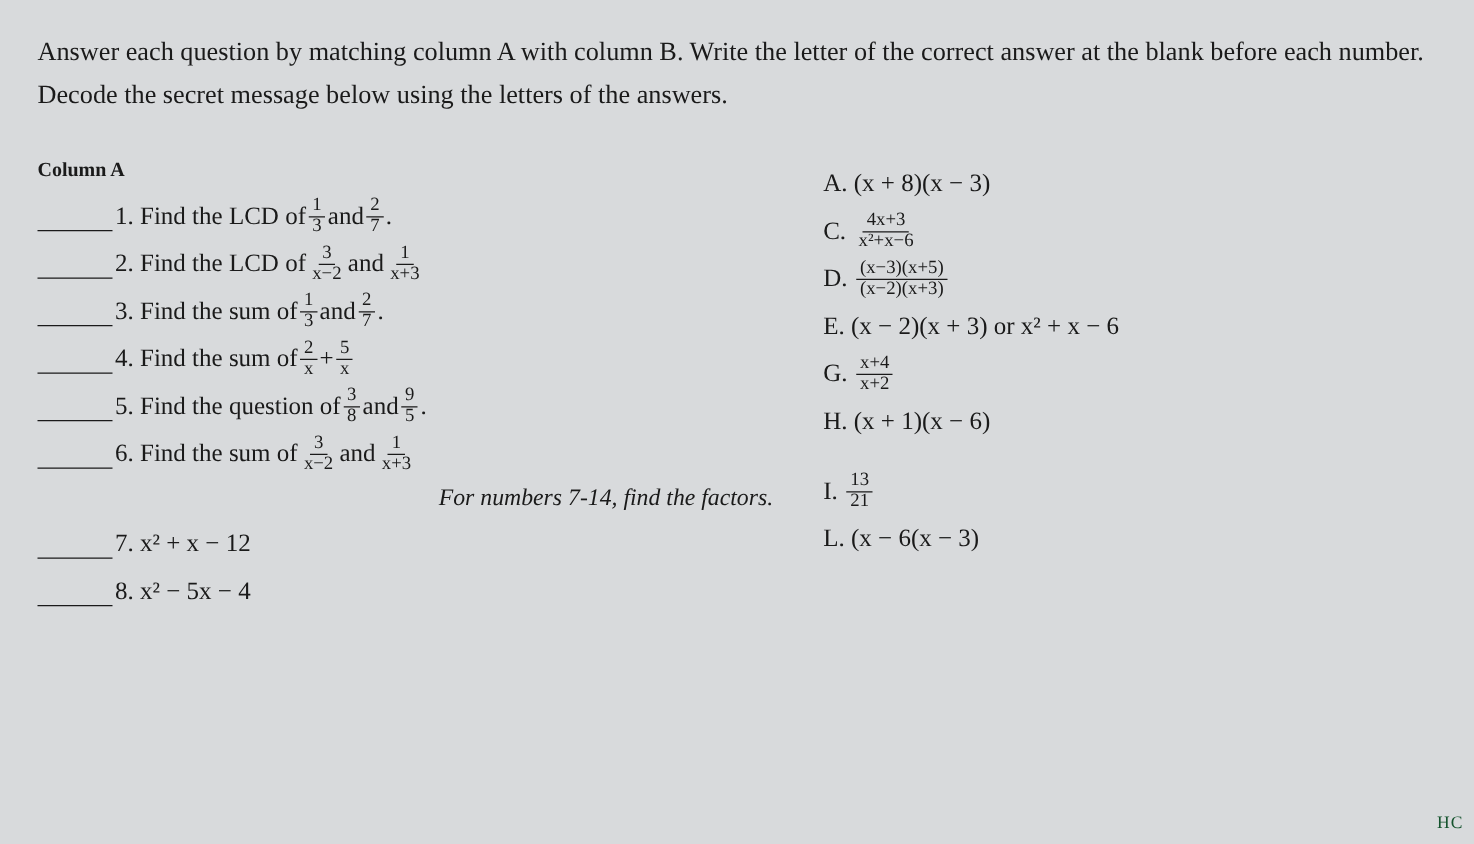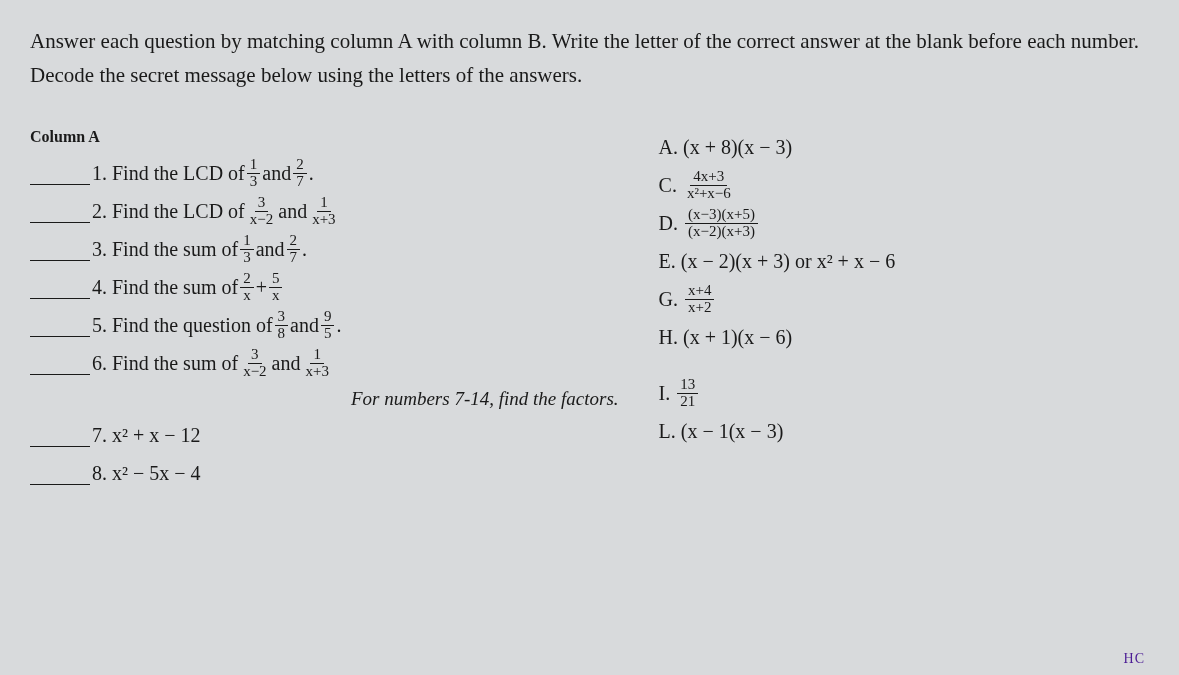--- a/index.html
+++ b/index.html
@@ -71,23 +71,23 @@
     .frac .num {
       border-bottom: 1.2px solid #1a1a1a;
       padding: 0 3px;
     }
     .frac .den {
       padding: 0 3px;
     }
     .watermark {
       position: absolute;
       bottom: 8px;
-      right: 34px;
+      right: 8px;
       font-size: 14px;
-      color: #4c1d95;
+      color: #14532d;
       letter-spacing: 1px;
     }
   </style>
 </head>
 <body>
 
 <div class="instructions">Answer each question by matching column A with column B. Write the letter of the correct answer at the blank before each number. Decode the secret message below using the letters of the answers.</div>
 
 <div class="columns">
 
@@ -248,19 +248,19 @@
     <div class="item">
       <span>I.</span>&nbsp;
       <span class="frac">
           <span class="num">13</span>
           <span class="den">21</span>
         </span>
     </div>
 
     <div class="item">
       <span>L.</span>&nbsp;
-      <span>(x − 1(x − 3)</span>
+      <span>(x − 6(x − 3)</span>
     </div>
   </div>
 
 </div>
 
 <div class="watermark">HC</div>
 
 </body></html>

